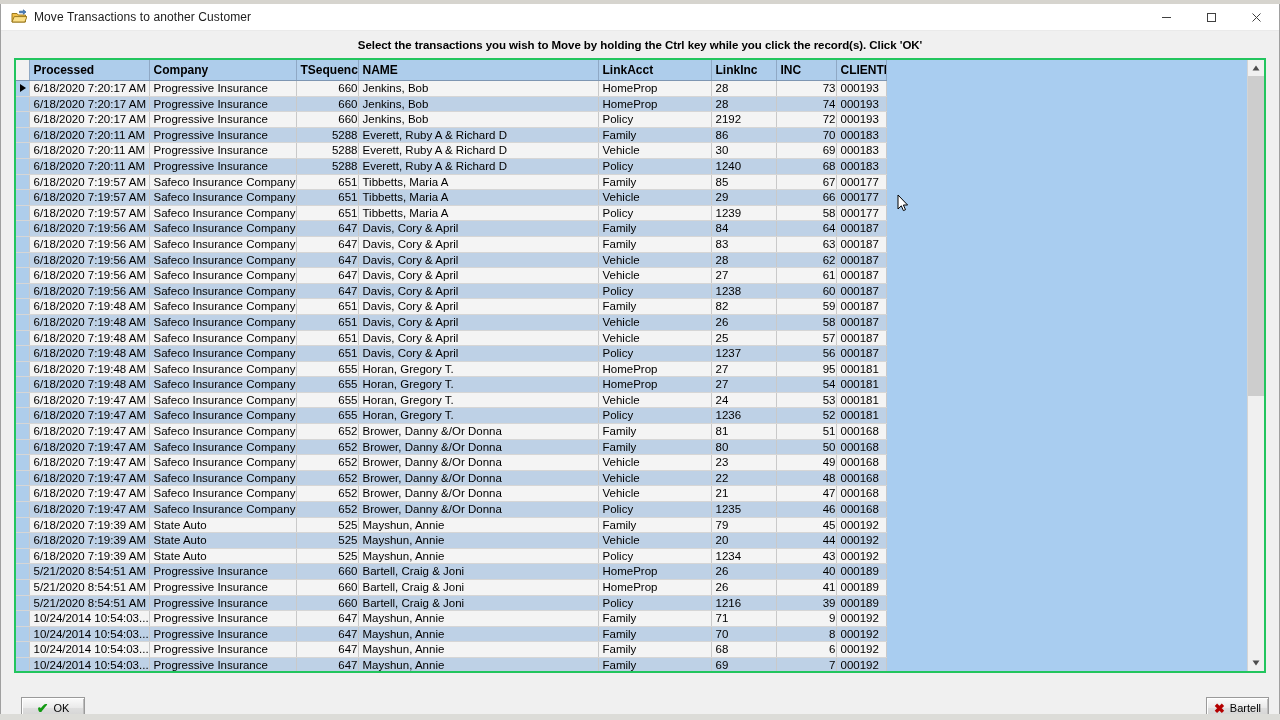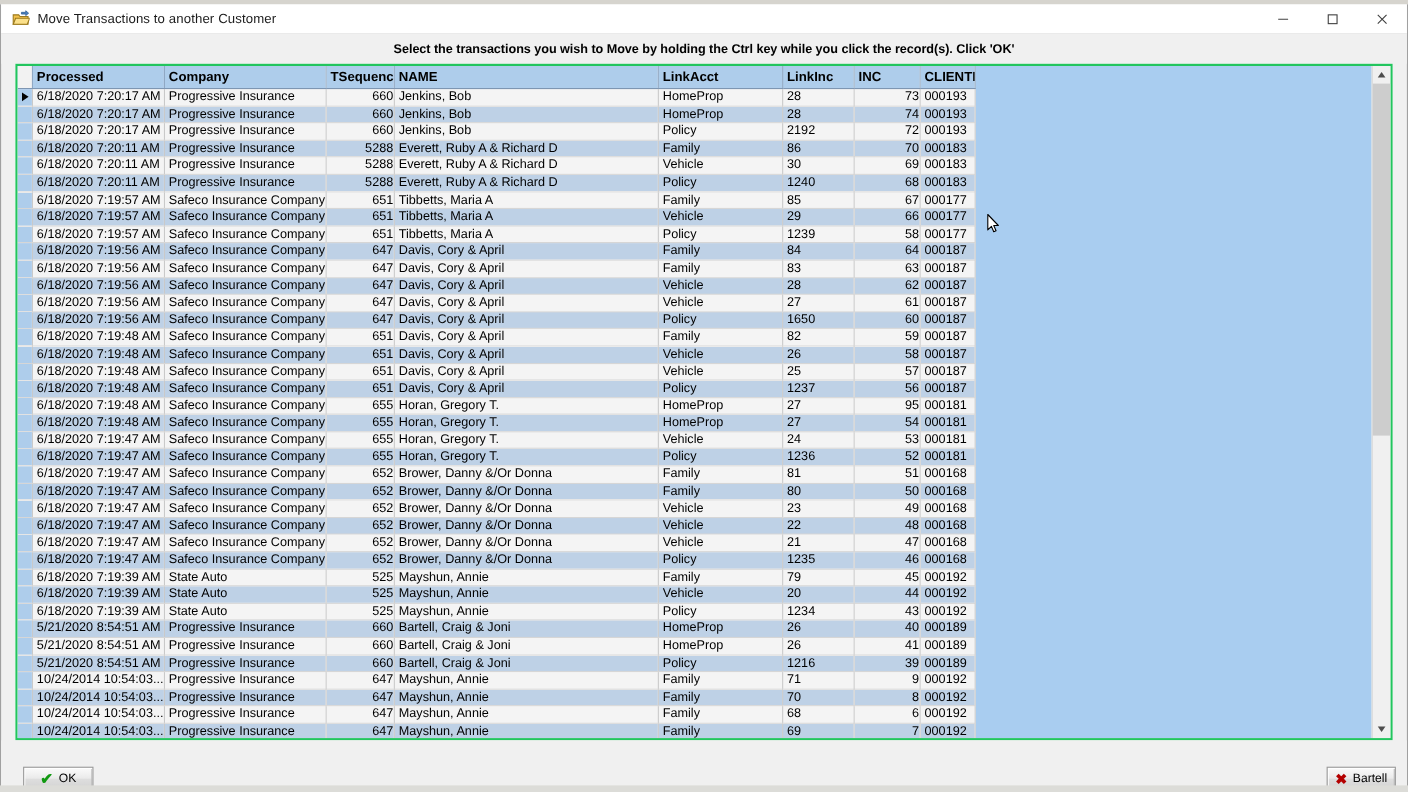--- a/index.html
+++ b/index.html
@@ -537,21 +537,21 @@
               <td class="num">61</td>
               <td>000187</td>
             </tr>
             <tr class="even">
               <td class="selcell"></td>
               <td>6/18/2020 7:19:56 AM</td>
               <td>Safeco Insurance Company</td>
               <td class="num">647</td>
               <td>Davis, Cory &amp; April</td>
               <td>Policy</td>
-              <td>1650</td>
+              <td>1238</td>
               <td class="num">60</td>
               <td>000187</td>
             </tr>
             <tr class="odd">
               <td class="selcell"></td>
               <td>6/18/2020 7:19:48 AM</td>
               <td>Safeco Insurance Company</td>
               <td class="num">651</td>
               <td>Davis, Cory &amp; April</td>
               <td>Family</td>

